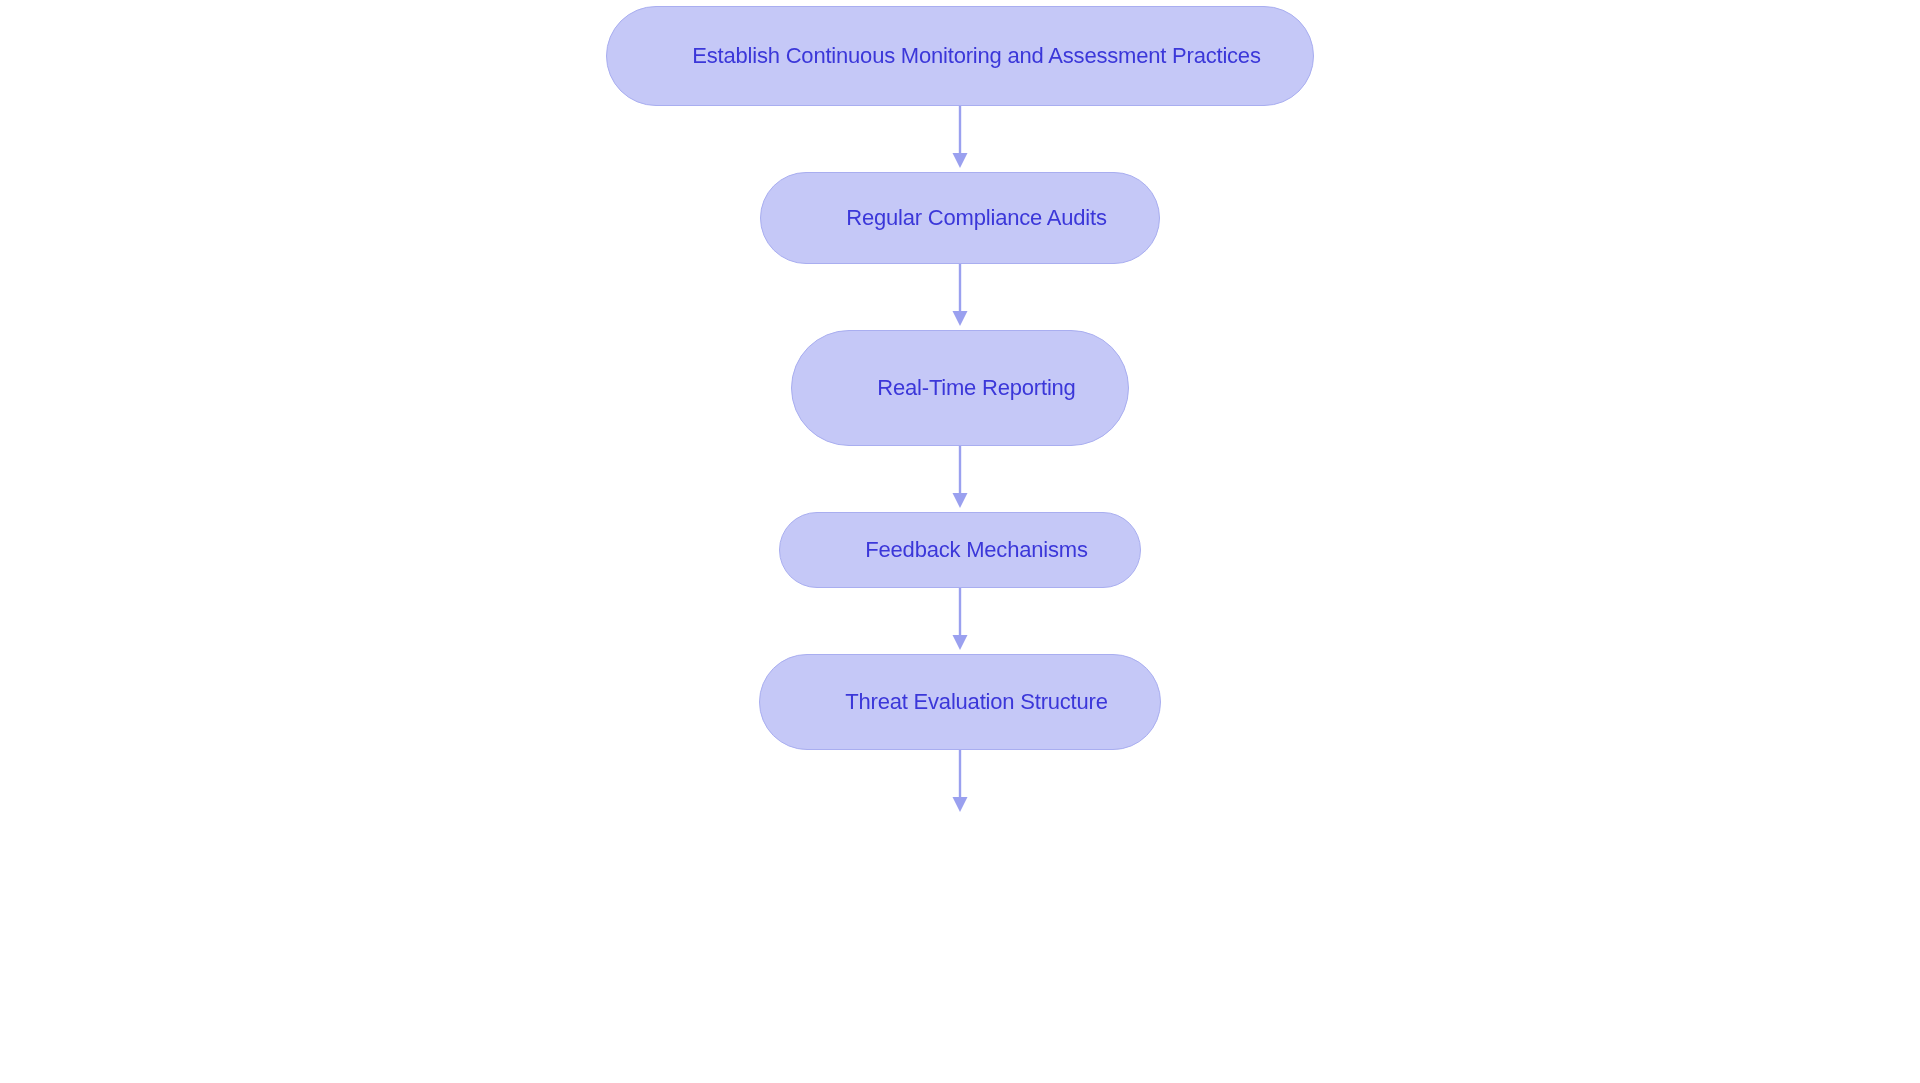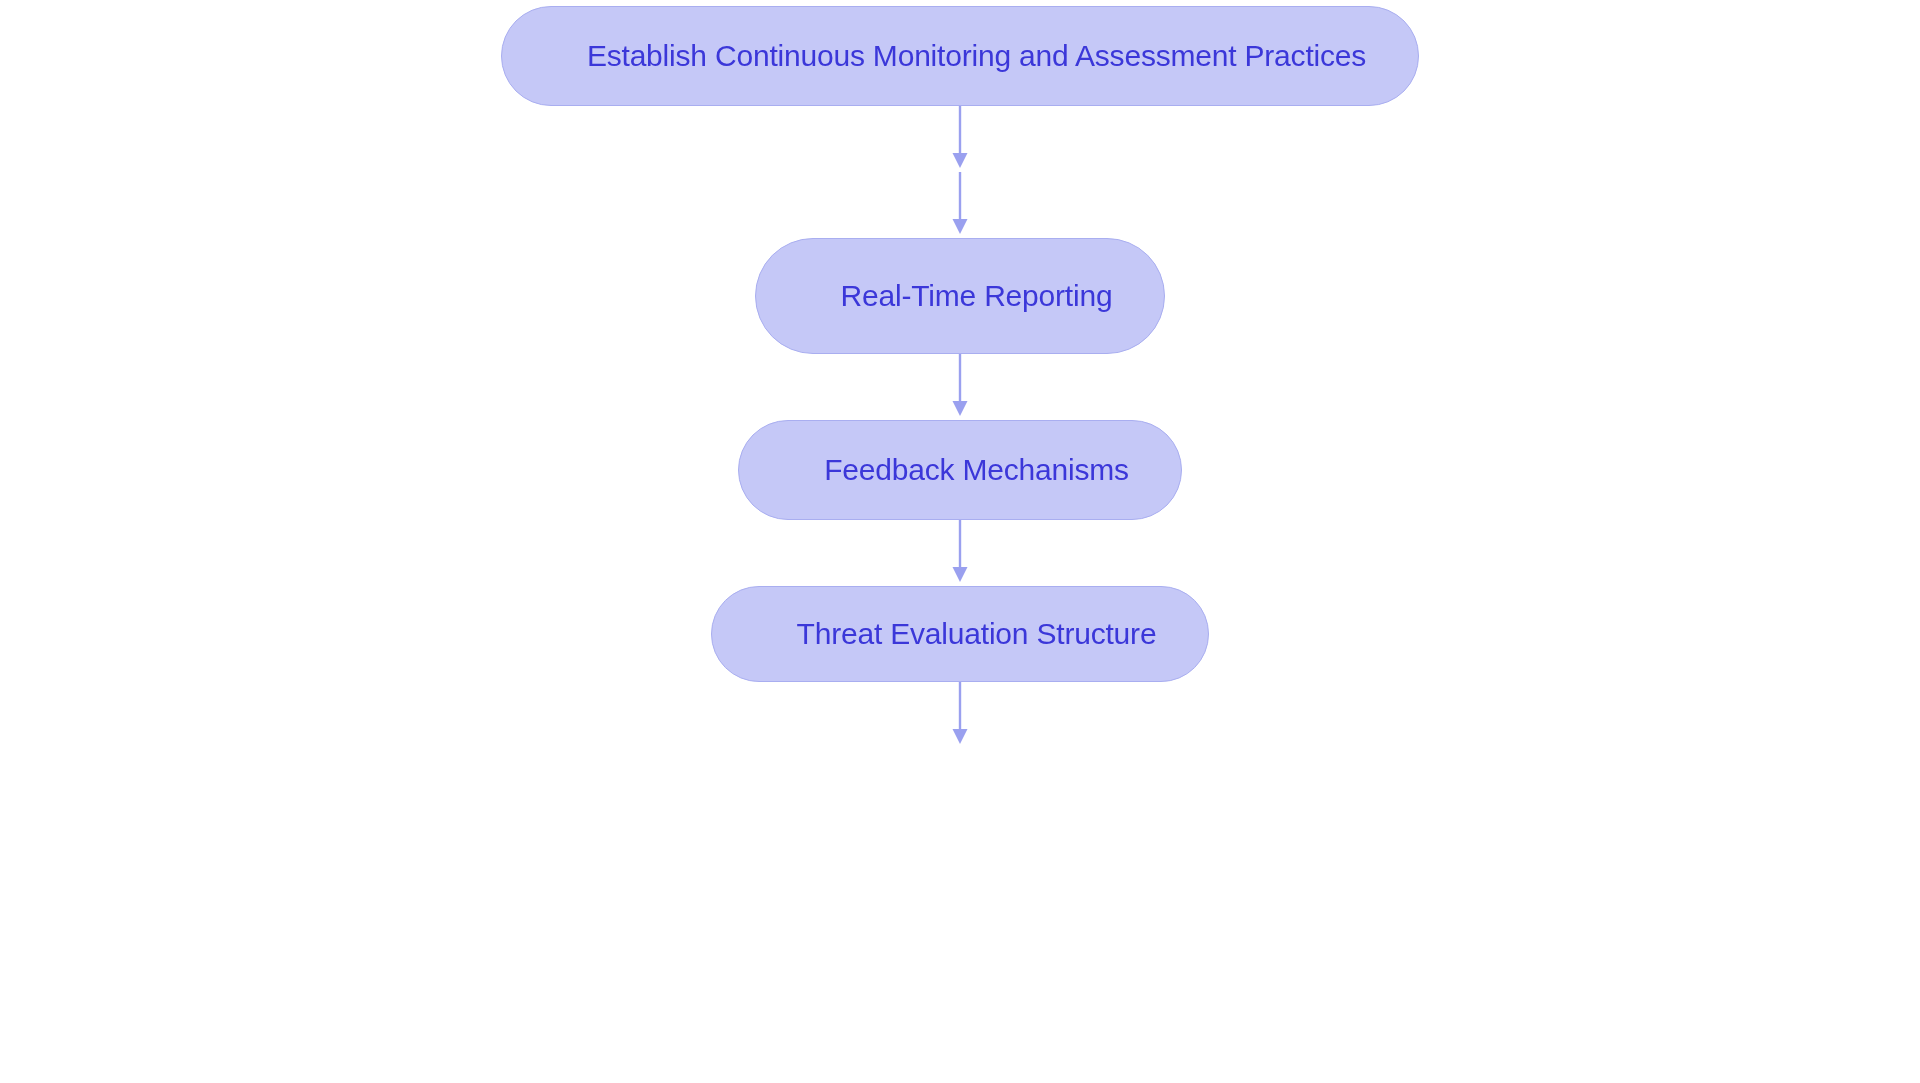--- a/index.html
+++ b/index.html
@@ -41,42 +41,42 @@
     border: 1.6px solid #a9aef0;
     border-radius: 999px;
     height: 98px;
     padding: 0 52px;
     white-space: nowrap;
   }
 
   .node-label {
     color: #3b37d9;
     font-family: "Liberation Sans", sans-serif;
-    font-size: 30px;
+    font-size: 22px;
     font-weight: 400;
     letter-spacing: -0.2px;
     line-height: 1;
     margin-left: 33px;
   }
 
   .connector {
     position: relative;
     width: 26px;
     height: 92px;
     display: block;
   }
   .connector svg {
     display: block;
   }
 
   
   .node.n0 { height: 100px; margin-top: 6px; }
   .node.n1 { height: 92px; }
   .node.n2 { height: 116px; }
-  .node.n3 { height: 100px; }
+  .node.n3 { height: 76px; }
   .node.n4 { height: 96px; }
   .node.n5 { height: 92px; }
 
   .connector.c0 { height: 66px; }
   .connector.c1 { height: 66px; }
   .connector.c2 { height: 66px; }
   .connector.c3 { height: 66px; }
   .connector.c4 { height: 66px; }
 </style>
 </head>
@@ -89,20 +89,23 @@
       <span class="node-label">Establish Continuous Monitoring and Assessment Practices</span>
     </div>
 
     <div class="connector c0">
       <svg width="26" height="66" viewBox="0 0 26 66" xmlns="http://www.w3.org/2000/svg" aria-hidden="true">
         <line x1="13" y1="0" x2="13" y2="49" stroke="#9aa0ef" stroke-width="2.4"></line>
         <polygon points="13,62 5.5,47 20.5,47" fill="#9aa0ef"></polygon>
       </svg>
     </div>
 
+    <div class="node n1">
+      <span class="node-label">Regular Compliance Audits</span>
+    </div>
 
     <div class="connector c1">
       <svg width="26" height="66" viewBox="0 0 26 66" xmlns="http://www.w3.org/2000/svg" aria-hidden="true">
         <line x1="13" y1="0" x2="13" y2="49" stroke="#9aa0ef" stroke-width="2.4"></line>
         <polygon points="13,62 5.5,47 20.5,47" fill="#9aa0ef"></polygon>
       </svg>
     </div>
 
     <div class="node n2">
       <span class="node-label">Real-Time Reporting</span>

